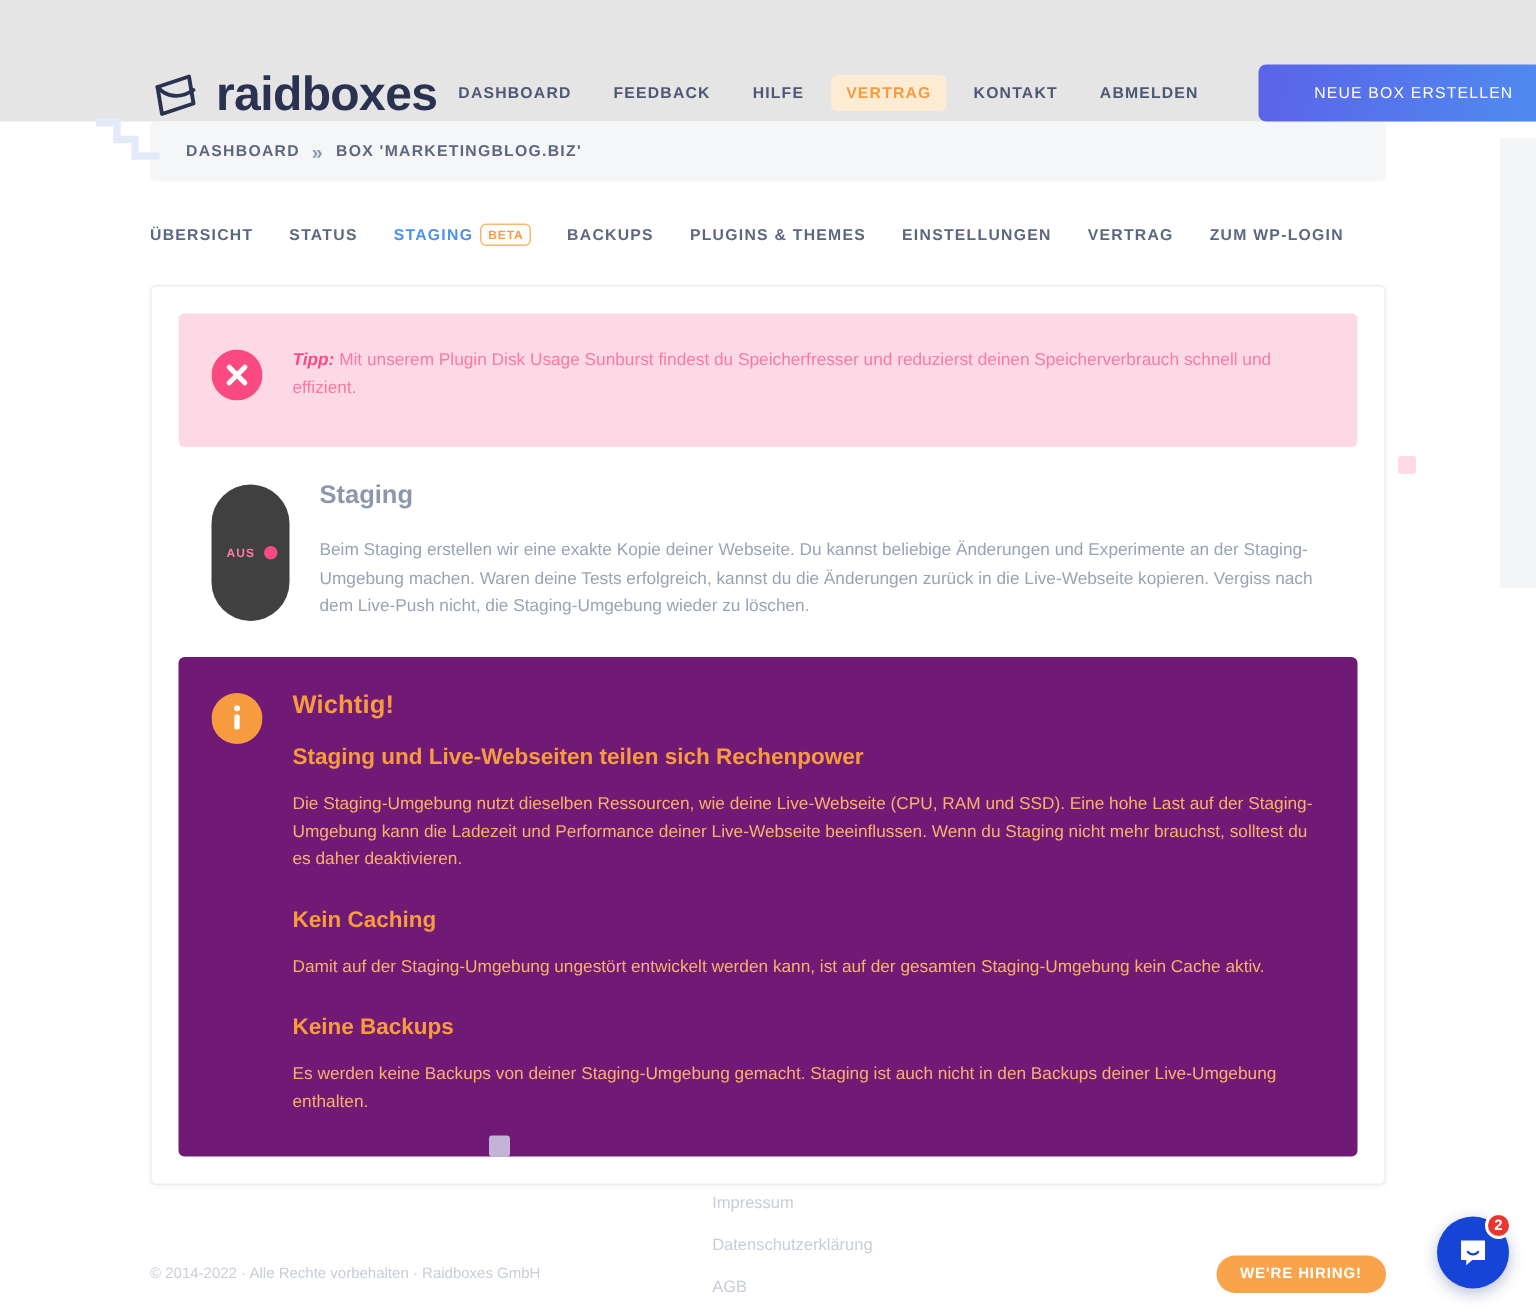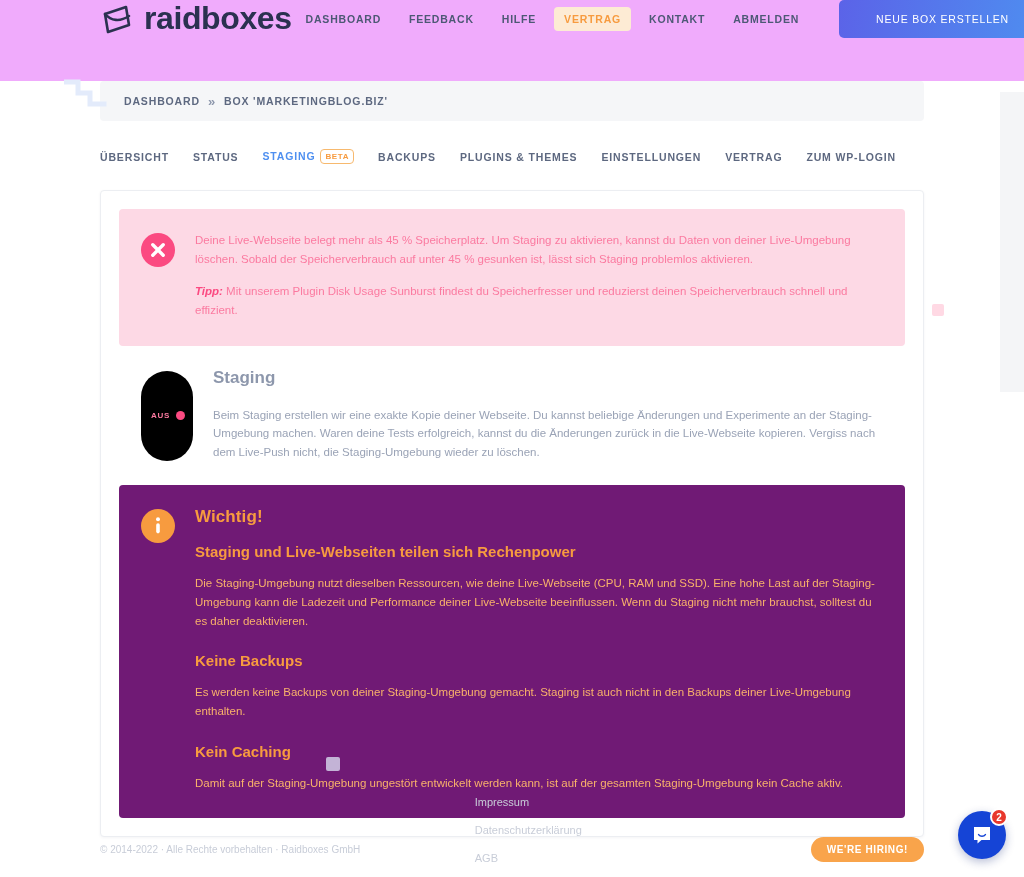--- a/index.html
+++ b/index.html
@@ -23,23 +23,23 @@
     background: #dfe7f7; border-radius: 2px; opacity: .75;
   }
   .deco-panel-right {
     left: 1000px; top: 92px; width: 60px; height: 300px;
     background: #f4f5f7;
   }
 
   
   .header {
     height: 81px;
-    display: flex; align-items: flex-start;
+    display: flex; align-items: flex-end;
     padding: 0 100px 0 100px;
-    background: #f0abfc;
+    background: #e5e5e5;
   }
   .logo { display: flex; align-items: center; gap: 10px; }
   .logo-mark { display: block; }
   .logo-text {
     font-size: 32px; font-weight: 700; color: #2b3150;
     letter-spacing: -0.4px;
   }
 
   .mainnav {
     display: flex; align-items: center; gap: 0px;
@@ -134,21 +134,21 @@
   .alert.warn .sub-block { margin-top: 22px; }
 
   
   .staging-row {
     display: flex; gap: 20px;
     padding: 22px 24px 24px 22px;
   }
   .toggle-badge {
     flex: 0 0 auto; margin-top: 3px;
     display: inline-flex; align-items: center; gap: 6px;
-    background: #000000; border-radius: 999px;
+    background: #404040; border-radius: 999px;
     padding: 5px 8px 5px 10px;
   }
   .toggle-badge .tlabel {
     font-size: 8px; font-weight: 700; letter-spacing: .7px;
     color: #fb7aa0;
   }
   .toggle-badge .tdot {
     width: 9px; height: 9px; border-radius: 50%;
     background: #fb4a81;
   }
@@ -262,21 +262,20 @@
 <div class="card">
 
   <div class="alert error">
     <div class="alert-icon">
       <svg width="34" height="34" viewBox="0 0 34 34">
         <circle cx="17" cy="17" r="17" fill="#fb4a81"></circle>
         <path d="M11.8 11.8 L22.2 22.2 M22.2 11.8 L11.8 22.2" stroke="#ffffff" stroke-width="3.4" stroke-linecap="round"></path>
       </svg>
     </div>
     <div class="alert-body">
-      <p>Deine Live-Webseite belegt mehr als 45 % Speicherplatz. Um Staging zu aktivieren, kannst du Daten von deiner Live-Umgebung löschen. Sobald der Speicherverbrauch auf unter 45 % gesunken ist, lässt sich Staging problemlos aktivieren.</p>
       <p><b>Tipp:</b><span> Mit unserem Plugin Disk Usage Sunburst findest du Speicherfresser und reduzierst deinen Speicherverbrauch schnell und effizient.</span></p>
     </div>
   </div>
 
   <div class="staging-row">
     <div class="toggle-badge">
       <span class="tlabel">AUS</span>
       <span class="tdot"></span>
     </div>
     <div class="staging-body">
@@ -291,26 +290,26 @@
         <circle cx="17" cy="17" r="17" fill="#f79b3f"></circle>
         <circle cx="17" cy="10.2" r="2" fill="#ffffff"></circle>
         <rect x="15.2" y="14.2" width="3.6" height="10.2" rx="1.8" fill="#ffffff"></rect>
       </svg>
     </div>
     <div class="alert-body">
       <h2>Wichtig!</h2>
       <h3>Staging und Live-Webseiten teilen sich Rechenpower</h3>
       <p>Die Staging-Umgebung nutzt dieselben Ressourcen, wie deine Live-Webseite (CPU, RAM und SSD). Eine hohe Last auf der Staging-Umgebung kann die Ladezeit und Performance deiner Live-Webseite beeinflussen. Wenn du Staging nicht mehr brauchst, solltest du es daher deaktivieren.</p>
       <div class="sub-block">
+        <h3>Kein Caching</h3>
+        <p>Damit auf der Staging-Umgebung ungestört entwickelt werden kann, ist auf der gesamten Staging-Umgebung kein Cache aktiv.</p>
+      </div>
+      <div class="sub-block">
         <h3>Keine Backups</h3>
         <p>Es werden keine Backups von deiner Staging-Umgebung gemacht. Staging ist auch nicht in den Backups deiner Live-Umgebung enthalten.</p>
-      </div>
-      <div class="sub-block">
-        <h3>Kein Caching</h3>
-        <p>Damit auf der Staging-Umgebung ungestört entwickelt werden kann, ist auf der gesamten Staging-Umgebung kein Cache aktiv.</p>
       </div>
     </div>
   </div>
 
 </div>
 
 <div class="footer">
   <span class="copy">© 2014-2022 · Alle Rechte vorbehalten · Raidboxes GmbH</span>
   <div class="flinks">
     <a href="#">Impressum</a>

